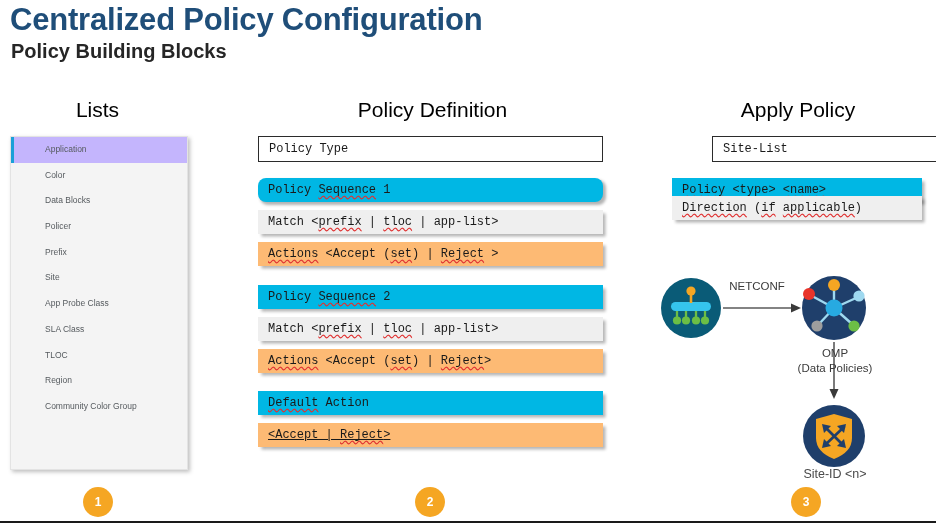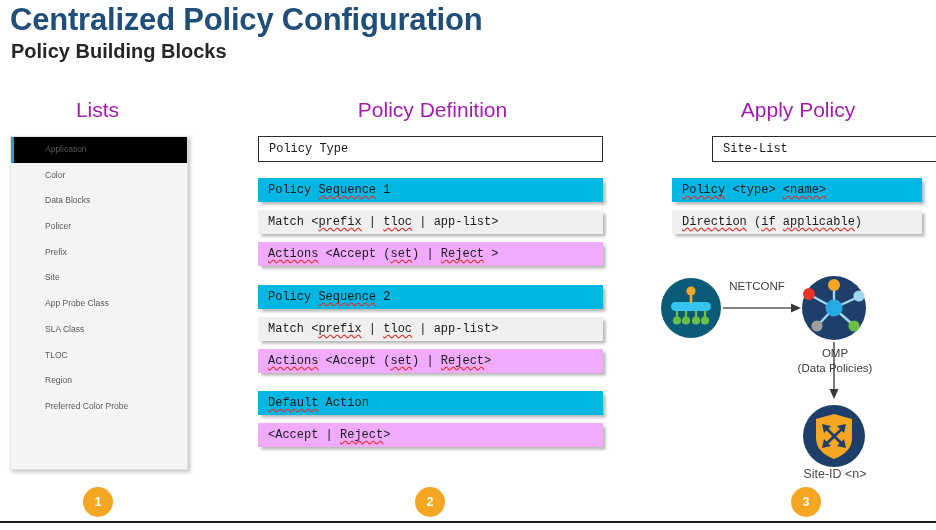--- a/index.html
+++ b/index.html
@@ -20,42 +20,42 @@
     letter-spacing:-0.2px;white-space:nowrap;
   }
   #subtitle{
     position:absolute;left:11px;top:40px;
     font-size:20px;font-weight:600;color:#262626;
     white-space:nowrap;
   }
 
   
   .col-head{
-    position:absolute;font-size:21px;color:#a21caf;
+    position:absolute;font-size:21px;color:#000000;
     font-weight:400;text-align:center;white-space:nowrap;
   }
   #head-lists{left:0;top:98px;width:195px;}
   #head-def{left:250px;top:98px;width:365px;}
   #head-apply{left:660px;top:98px;width:276px;}
 
   
   #lists-panel{
     position:absolute;left:10px;top:136px;width:178px;height:334px;
     background:#f4f4f4;
     border:1px solid #e3e3e3;
     box-shadow:2px 2px 4px rgba(0,0,0,0.25);
     box-sizing:border-box;
   }
   .list-item{
     position:relative;height:25.7px;line-height:25.7px;
     font-size:8.5px;color:#555a5e;
     padding-left:34px;box-sizing:border-box;
     white-space:nowrap;
   }
-  .list-item.selected{background:#000000;}
+  .list-item.selected{background:#c4b5fd;}
   .list-item.selected:before{
     content:"";position:absolute;left:0;top:0;
     width:3px;height:100%;background:#1aa0d8;
   }
 
   
   .mono{
     font-family:"Liberation Mono", monospace;
     font-size:12px;color:#1a1a1a;
     white-space:nowrap;
@@ -68,21 +68,21 @@
   .pbox.outline{
     background:#ffffff;border:1.6px solid #2b2b2b;
   }
   .pbox.cyan{
     background:#00b7e4;box-shadow:2.5px 2.5px 3px rgba(0,0,0,0.30);
   }
   .pbox.light{
     background:#efefef;box-shadow:2.5px 2.5px 3px rgba(0,0,0,0.30);
   }
   .pbox.mid{
-    background:#f0abfc;box-shadow:2.5px 2.5px 3px rgba(0,0,0,0.30);
+    background:#fdba74;box-shadow:2.5px 2.5px 3px rgba(0,0,0,0.30);
   }
 
   
   .sq{
     position:relative;
     text-decoration:underline wavy #e03131;
     text-decoration-skip-ink:none;
     text-underline-offset:2px;
   }
 
@@ -122,28 +122,28 @@
     <div class="list-item selected"><span>Application</span></div>
     <div class="list-item"><span>Color</span></div>
     <div class="list-item"><span>Data Blocks</span></div>
     <div class="list-item"><span>Policer</span></div>
     <div class="list-item"><span>Prefix</span></div>
     <div class="list-item"><span>Site</span></div>
     <div class="list-item"><span>App Probe Class</span></div>
     <div class="list-item"><span>SLA Class</span></div>
     <div class="list-item"><span>TLOC</span></div>
     <div class="list-item"><span>Region</span></div>
-    <div class="list-item"><span>Preferred Color Probe</span></div>
+    <div class="list-item"><span>Community Color Group</span></div>
   </div>
 
   <div class="pbox outline mono" style="left:258px;top:136px;width:345px;height:26px;">
     <span>Policy Type</span>
   </div>
 
-  <div class="pbox cyan mono" style="left:258px;top:178px;width:345px;height:24px;">
+  <div class="pbox cyan mono" style="left:258px;top:178px;width:345px;height:24px;border-radius:8px;">
     <span>Policy <span class="sq">Sequence</span> 1</span>
   </div>
   <div class="pbox light mono" style="left:258px;top:210px;width:345px;height:24px;">
     <span>Match &lt;<span class="sq">prefix</span> | <span class="sq">tloc</span> | app-list&gt;</span>
   </div>
   <div class="pbox mid mono" style="left:258px;top:242px;width:345px;height:24px;">
     <span><span class="sq">Actions</span> &lt;Accept (<span class="sq">set</span>) | <span class="sq">Reject</span> &gt;</span>
   </div>
 
   <div class="pbox cyan mono" style="left:258px;top:285px;width:345px;height:24px;">
@@ -152,31 +152,31 @@
   <div class="pbox light mono" style="left:258px;top:317px;width:345px;height:24px;">
     <span>Match &lt;<span class="sq">prefix</span> | <span class="sq">tloc</span> | app-list&gt;</span>
   </div>
   <div class="pbox mid mono" style="left:258px;top:349px;width:345px;height:24px;">
     <span><span class="sq">Actions</span> &lt;Accept (<span class="sq">set</span>) | <span class="sq">Reject</span>&gt;</span>
   </div>
 
   <div class="pbox cyan mono" style="left:258px;top:391px;width:345px;height:24px;">
     <span><span class="sq">Default</span> Action</span>
   </div>
-  <div class="pbox mid mono" style="left:258px;top:423px;width:345px;height:24px;">
+  <div class="pbox mid mono" style="left:258px;top:423px;width:345px;height:24px;text-decoration:underline;">
     <span>&lt;Accept | <span class="sq">Reject</span>&gt;</span>
   </div>
 
   <div class="pbox outline mono" style="left:712px;top:136px;width:250px;height:26px;">
     <span>Site-List</span>
   </div>
   <div class="pbox cyan mono" style="left:672px;top:178px;width:250px;height:24px;">
     <span><span class="sq">Policy</span> &lt;type&gt; <span class="sq">&lt;name&gt;</span></span>
   </div>
-  <div class="pbox light mono" style="left:672px;top:210px;width:250px;height:24px;">
+  <div class="pbox light mono" style="left:672px;top:196px;width:250px;height:24px;">
     <span><span class="sq">Direction</span> (<span class="sq">if</span> <span class="sq">applicable</span>)</span>
   </div>
 
   <div id="diagram">
     <svg width="246" height="236" viewBox="0 0 246 236">
 
       <g>
         <circle cx="42" cy="50" r="30" fill="#0a5b77"></circle>
         <rect x="22" y="44" width="40" height="9" rx="4.5" fill="#35c4ed"></rect>
         <line x1="42" y1="36" x2="42" y2="45" stroke="#f5a623" stroke-width="2.6"></line>

